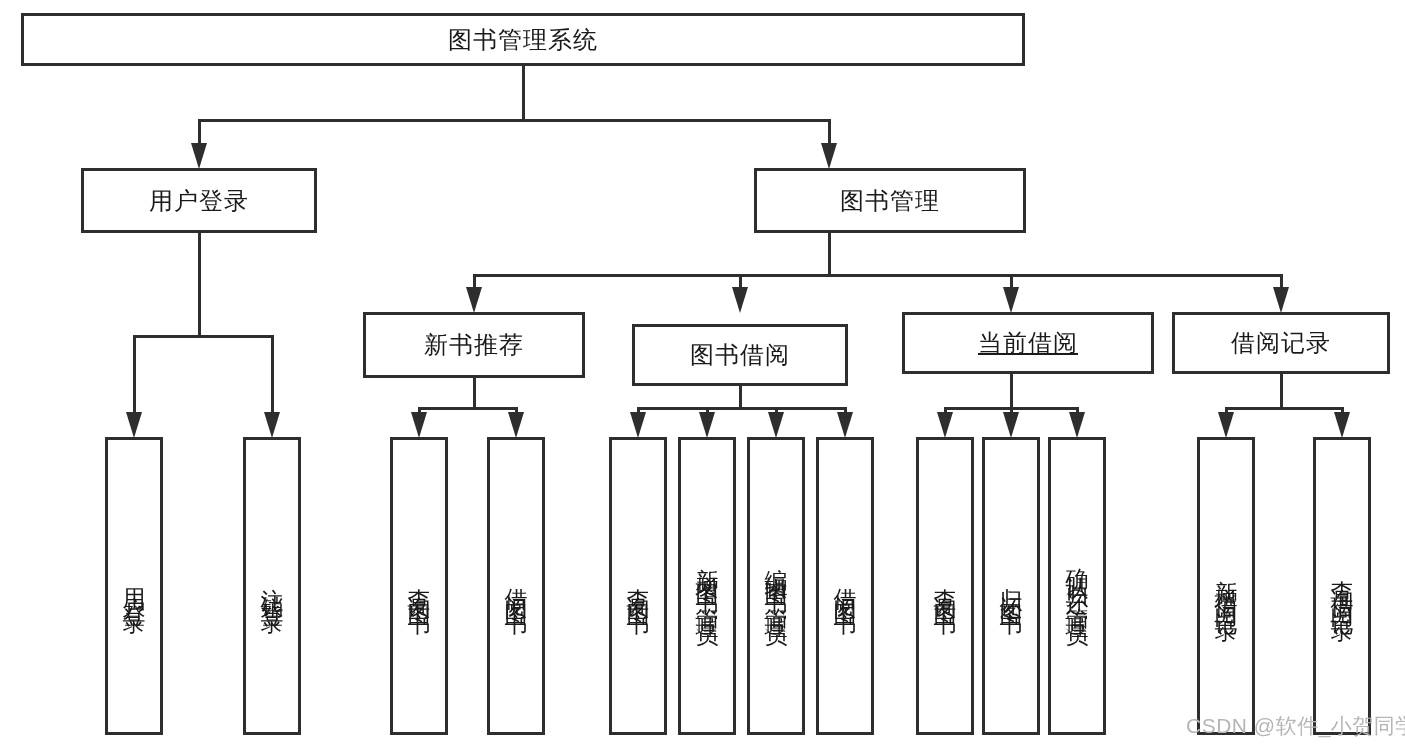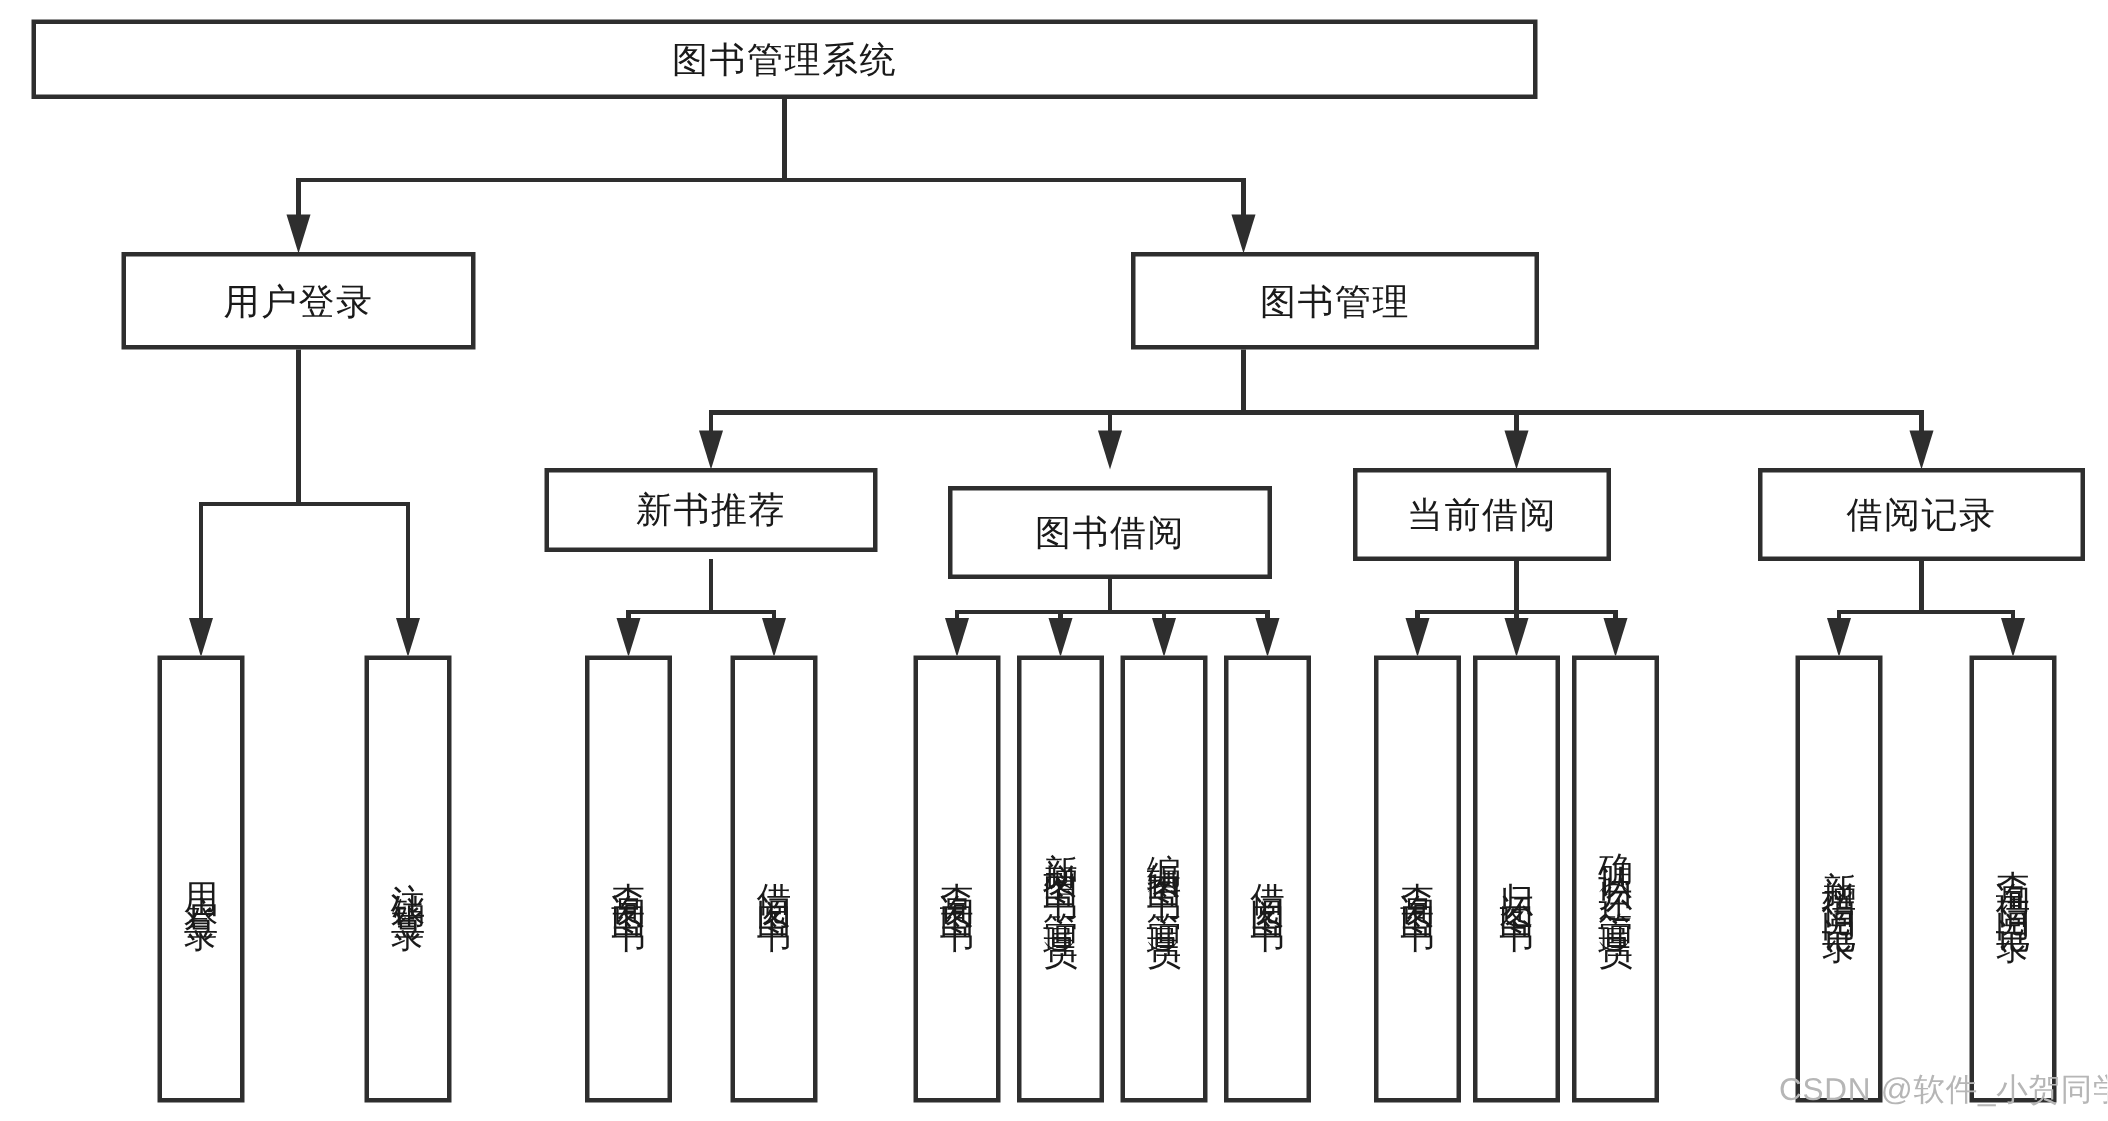--- a/index.html
+++ b/index.html
@@ -107,23 +107,23 @@
       <line x1="1226" y1="408" x2="1342" y2="408" stroke="#2e2e2e" stroke-width="3" stroke-linecap="square" shape-rendering="crispEdges"></line>
       <line x1="1226" y1="408" x2="1226" y2="419" stroke="#2e2e2e" stroke-width="3" stroke-linecap="square" shape-rendering="crispEdges"></line>
       <polygon points="1218,412 1234,412 1226,438" fill="#2e2e2e"></polygon>
       <line x1="1342" y1="408" x2="1342" y2="419" stroke="#2e2e2e" stroke-width="3" stroke-linecap="square" shape-rendering="crispEdges"></line>
       <polygon points="1334,412 1350,412 1342,438" fill="#2e2e2e"></polygon>
     </svg>
   <div id="nodes-layer">
       <div class="node h" style="left: 21px; top: 13px; width: 1004px; height: 53px; border-color: rgb(46, 46, 46); color: rgb(26, 26, 26);">图书管理系统</div>
       <div class="node h" style="left: 81px; top: 168px; width: 236px; height: 65px; border-color: rgb(46, 46, 46); color: rgb(26, 26, 26);">用户登录</div>
       <div class="node h" style="left: 754px; top: 168px; width: 272px; height: 65px; border-color: rgb(46, 46, 46); color: rgb(26, 26, 26);">图书管理</div>
-      <div class="node h" style="left: 363px; top: 312px; width: 222px; height: 56px; border-color: rgb(46, 46, 46); color: rgb(26, 26, 26);">新书推荐</div>
+      <div class="node h" style="left: 363px; top: 312px; width: 222px; height: 66px; border-color: rgb(46, 46, 46); color: rgb(26, 26, 26);">新书推荐</div>
       <div class="node h" style="left: 632px; top: 324px; width: 216px; height: 62px; border-color: rgb(46, 46, 46); color: rgb(26, 26, 26);">图书借阅</div>
-      <div class="node h" style="left: 902px; top: 312px; width: 172px; height: 62px; border-color: rgb(46, 46, 46); color: rgb(26, 26, 26);">当前借阅</div>
+      <div class="node h" style="left: 902px; top: 312px; width: 252px; height: 62px; border-color: rgb(46, 46, 46); color: rgb(26, 26, 26); text-decoration: underline;">当前借阅</div>
       <div class="node h" style="left: 1172px; top: 312px; width: 218px; height: 62px; border-color: rgb(46, 46, 46); color: rgb(26, 26, 26);">借阅记录</div>
       <div class="node v" style="left: 105px; top: 437px; width: 58px; height: 298px; border-color: rgb(46, 46, 46); color: rgb(26, 26, 26);">用户登录</div>
       <div class="node v" style="left: 243px; top: 437px; width: 58px; height: 298px; border-color: rgb(46, 46, 46); color: rgb(26, 26, 26);">注销登录</div>
       <div class="node v" style="left: 390px; top: 437px; width: 58px; height: 298px; border-color: rgb(46, 46, 46); color: rgb(26, 26, 26);">查询图书</div>
       <div class="node v" style="left: 487px; top: 437px; width: 58px; height: 298px; border-color: rgb(46, 46, 46); color: rgb(26, 26, 26);">借阅图书</div>
       <div class="node v" style="left: 609px; top: 437px; width: 58px; height: 298px; border-color: rgb(46, 46, 46); color: rgb(26, 26, 26);">查询图书</div>
       <div class="node v" style="left: 678px; top: 437px; width: 58px; height: 298px; border-color: rgb(46, 46, 46); color: rgb(26, 26, 26);">新增图书（管理员）</div>
       <div class="node v" style="left: 747px; top: 437px; width: 58px; height: 298px; border-color: rgb(46, 46, 46); color: rgb(26, 26, 26);">编辑图书（管理员）</div>
       <div class="node v" style="left: 816px; top: 437px; width: 58px; height: 298px; border-color: rgb(46, 46, 46); color: rgb(26, 26, 26);">借阅图书</div>
       <div class="node v" style="left: 916px; top: 437px; width: 58px; height: 298px; border-color: rgb(46, 46, 46); color: rgb(26, 26, 26);">查询图书</div>

